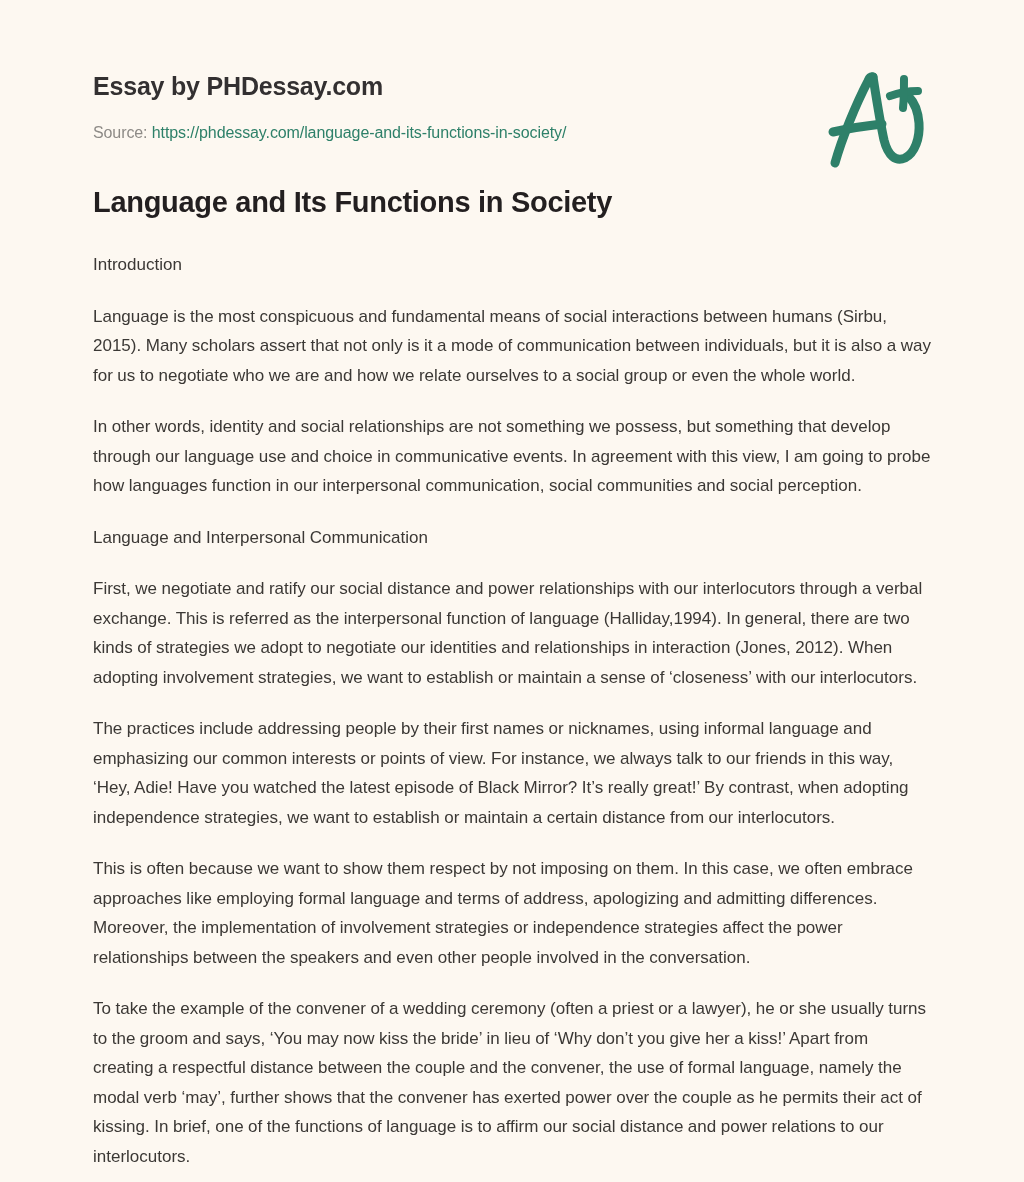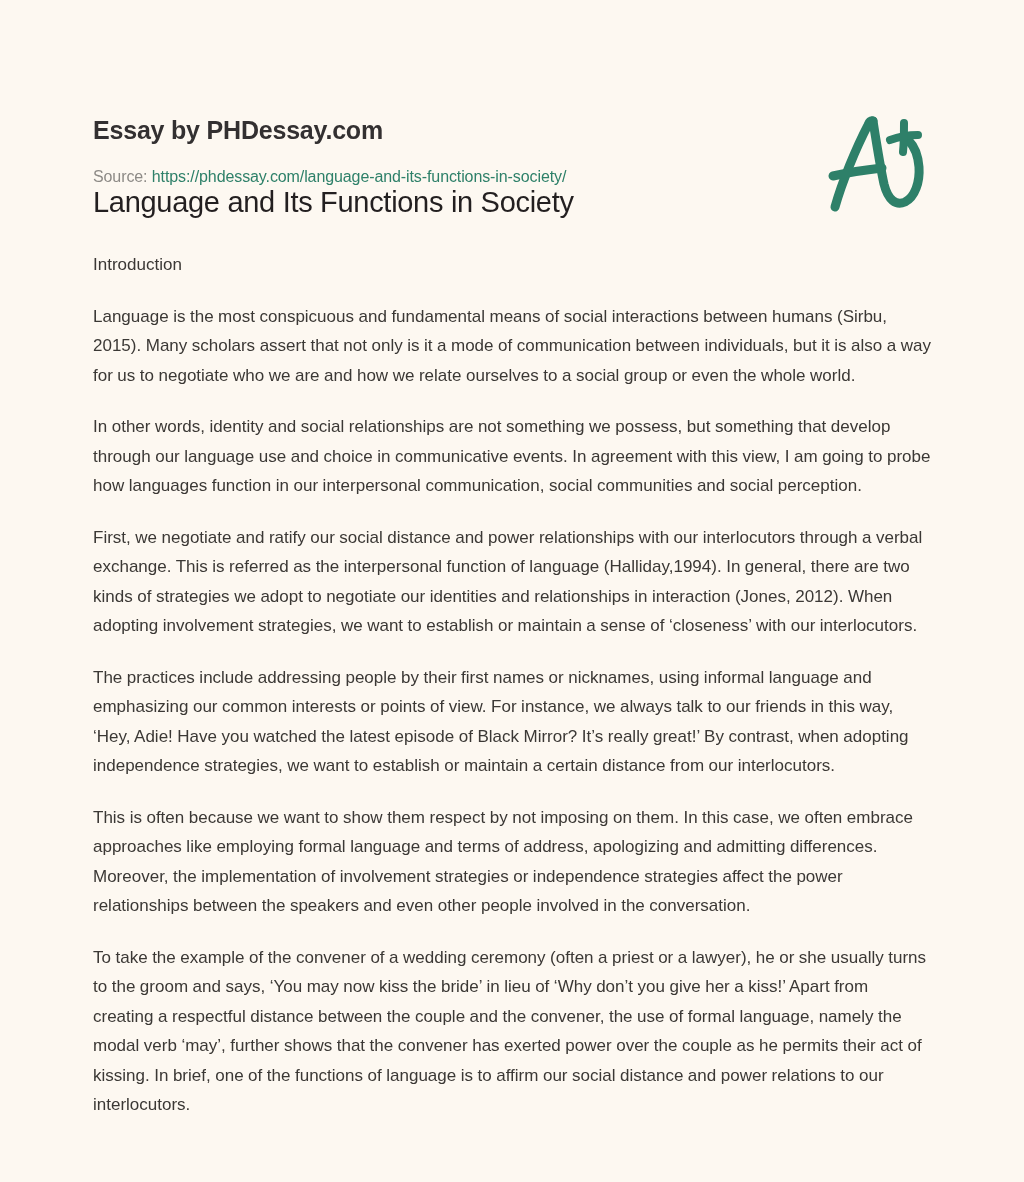--- a/index.html
+++ b/index.html
@@ -23,21 +23,20 @@
     box-sizing: border-box;
   }
 
   
   .header {
     position: absolute;
     left: 0;
     top: 0;
     width: 928px;
     height: 182px;
-    margin-top: 44px;
   }
 
   .brand-title {
     position: absolute;
     left: 93px;
     top: 72px;
     font-size: 25px;
     font-weight: bold;
     color: #333031;
     letter-spacing: -0.2px;
@@ -73,21 +72,21 @@
     position: absolute;
     left: 0;
     top: 182px;
     width: 1024px;
   }
 
   .doc-title {
     margin: 0;
     padding: 0 93px;
     font-size: 29px;
-    font-weight: normal;
+    font-weight: bold;
     color: #231f20;
     letter-spacing: -0.3px;
     line-height: 40px;
     font-stretch: condensed;
   }
 
   .content {
     padding: 0 93px;
     margin-top: 28px;
   }
@@ -141,20 +140,21 @@
 
   </div>
 
   <div class="doc">
     <h1 class="doc-title">Language and Its Functions in Society</h1>
 
     <div class="content">
       <div class="sub-head">Introduction</div>
       <p>Language is the most conspicuous and fundamental means of social interactions between humans (Sirbu, 2015). Many scholars assert that not only is it a mode of communication between individuals, but it is also a way for us to negotiate who we are and how we relate ourselves to a social group or even the whole world.</p>
       <p>In other words, identity and social relationships are not something we possess, but something that develop through our language use and choice in communicative events. In agreement with this view, I am going to probe how languages function in our interpersonal communication, social communities and social perception.</p>
+      <div class="sub-head">Language and Interpersonal Communication</div>
       <p>First, we negotiate and ratify our social distance and power relationships with our interlocutors through a verbal exchange. This is referred as the interpersonal function of language (Halliday,1994). In general, there are two kinds of strategies we adopt to negotiate our identities and relationships in interaction (Jones, 2012). When adopting involvement strategies, we want to establish or maintain a sense of ‘closeness’ with our interlocutors.</p>
       <p>The practices include addressing people by their first names or nicknames, using informal language and emphasizing our common interests or points of view. For instance, we always talk to our friends in this way, ‘Hey, Adie! Have you watched the latest episode of Black Mirror? It’s really great!’ By contrast, when adopting independence strategies, we want to establish or maintain a certain distance from our interlocutors.</p>
       <p>This is often because we want to show them respect by not imposing on them. In this case, we often embrace approaches like employing formal language and terms of address, apologizing and admitting differences. Moreover, the implementation of involvement strategies or independence strategies affect the power relationships between the speakers and even other people involved in the conversation.</p>
       <p>To take the example of the convener of a wedding ceremony (often a priest or a lawyer), he or she usually turns to the groom and says, ‘You may now kiss the bride’ in lieu of ‘Why don’t you give her a kiss!’ Apart from creating a respectful distance between the couple and the convener, the use of formal language, namely the modal verb ‘may’, further shows that the convener has exerted power over the couple as he permits their act of kissing. In brief, one of the functions of language is to affirm our social distance and power relations to our interlocutors.</p>
 
     </div>
   </div>
 
 </div>
 

